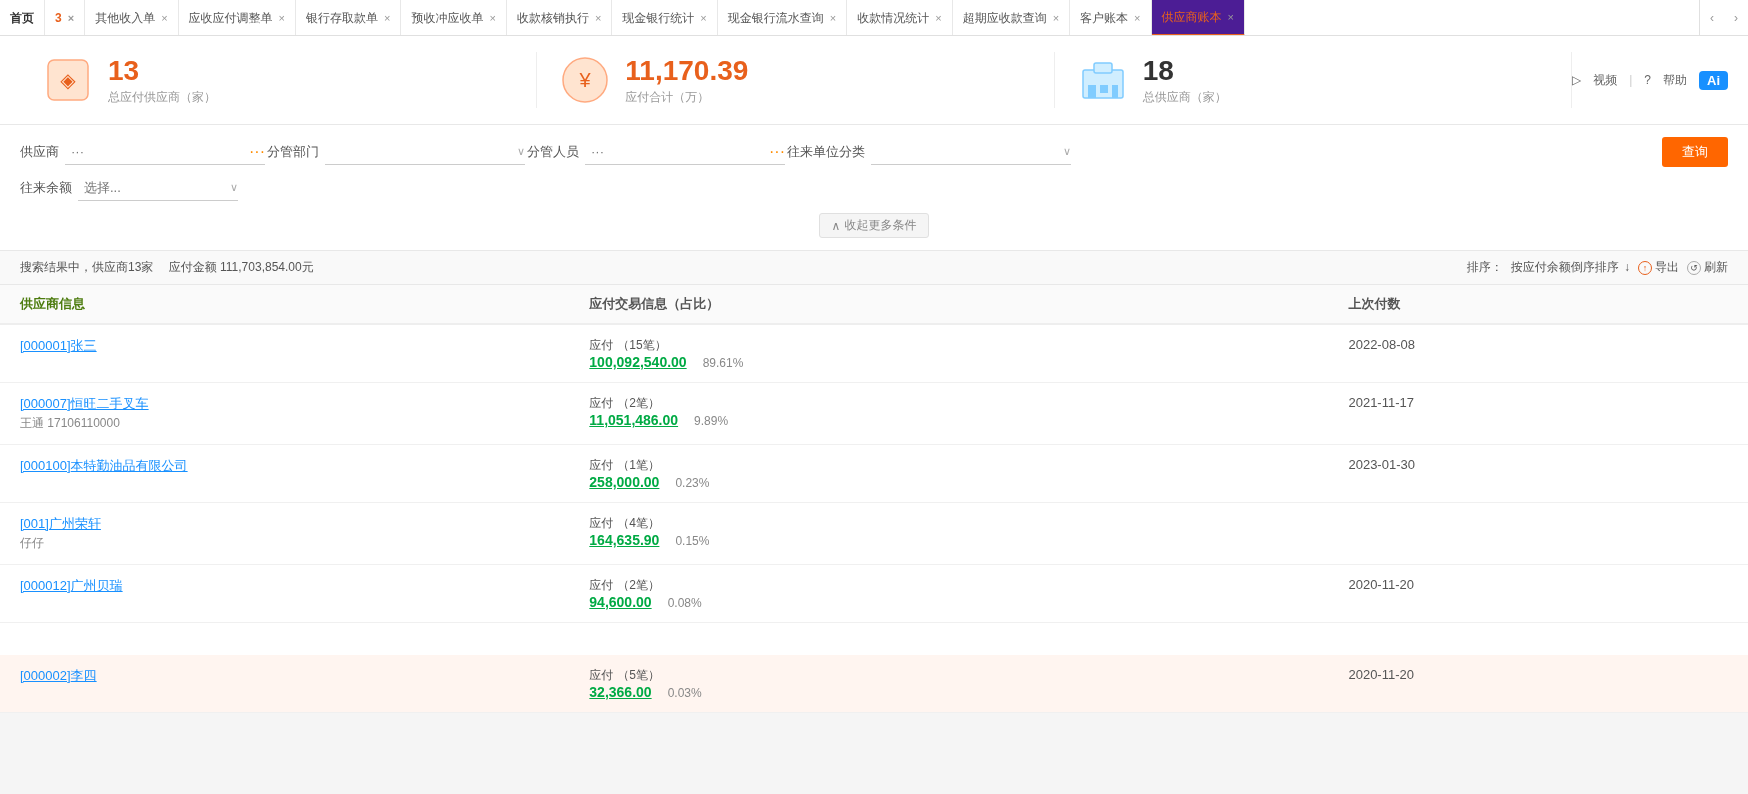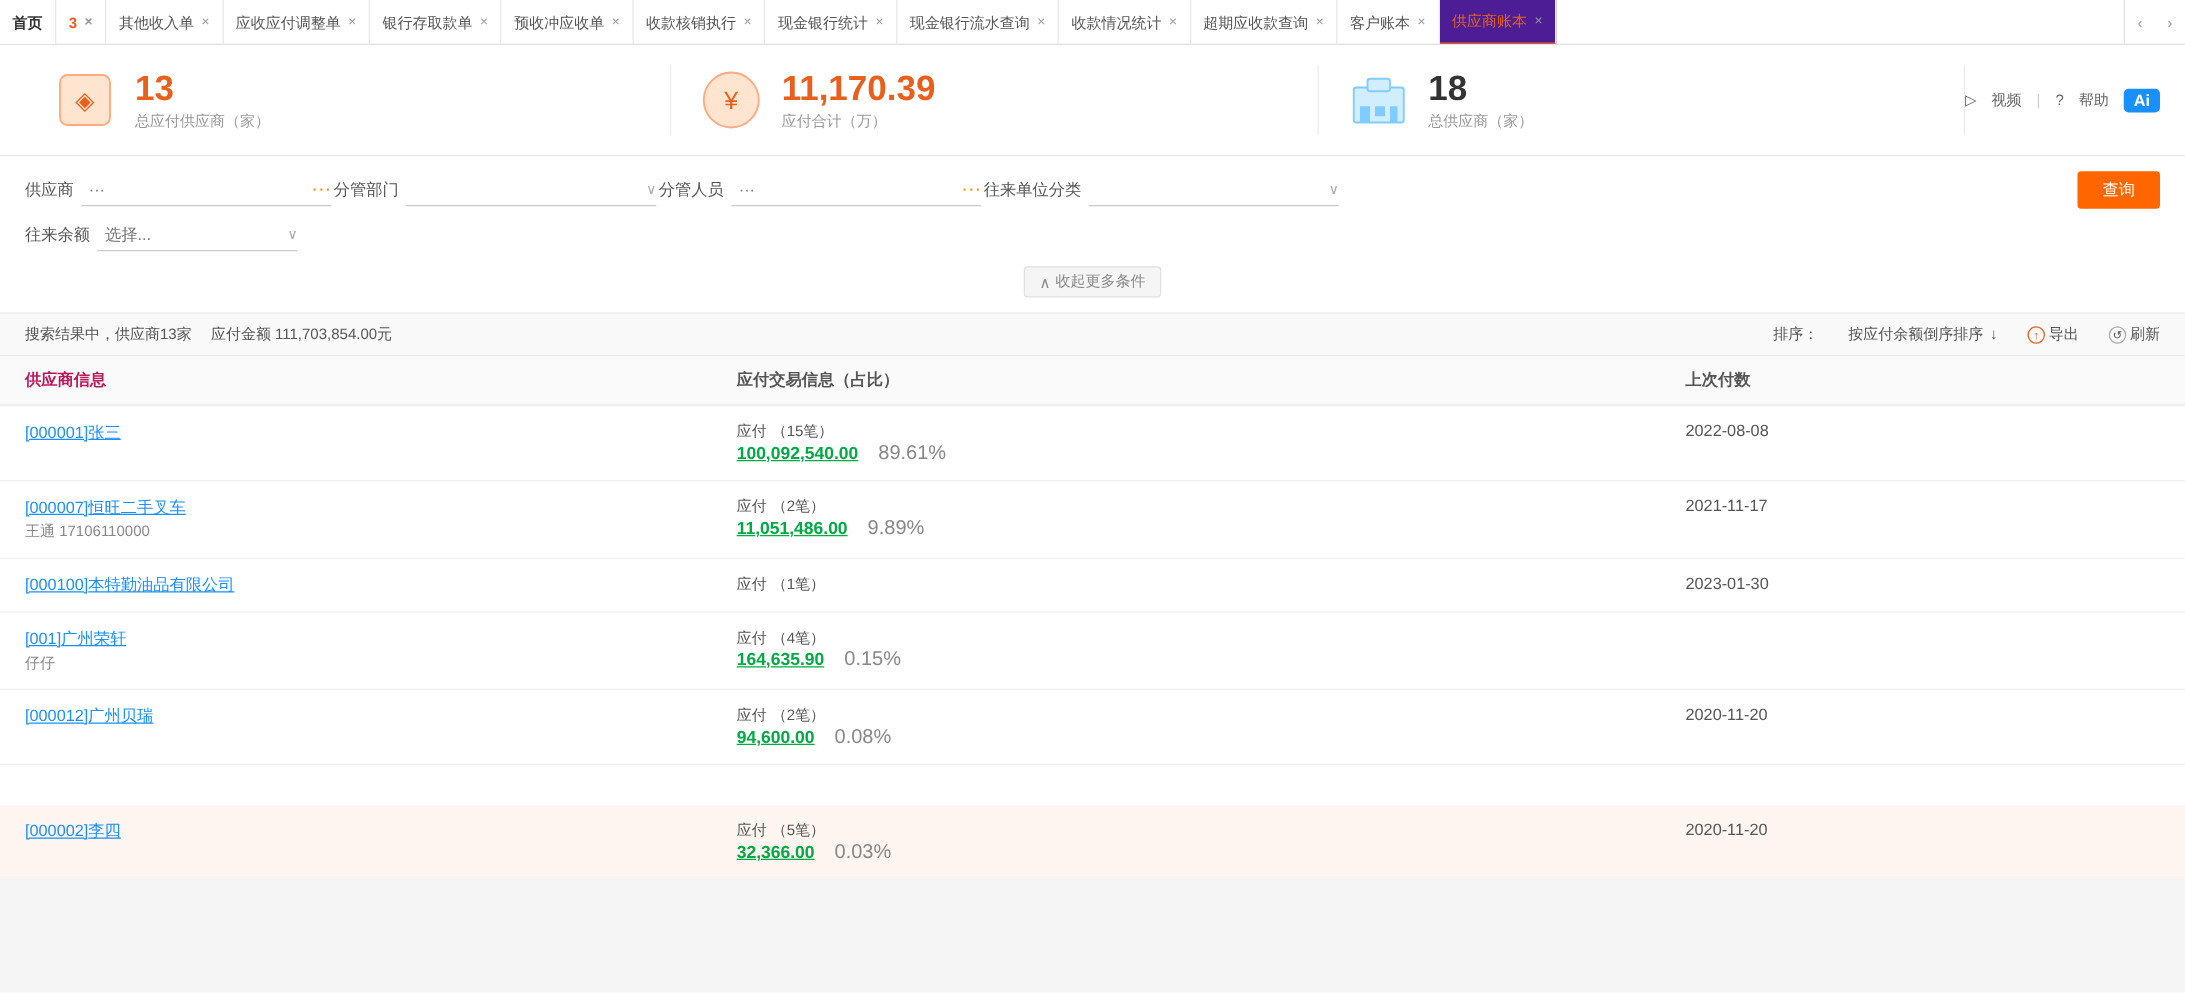--- a/index.html
+++ b/index.html
@@ -180,21 +180,21 @@
       justify-content: space-between;
       background: #f9f9f9;
       padding: 8px 20px;
       border-bottom: 1px solid #e8e8e8;
       font-size: 12px;
       color: #555;
     }
     .results-right {
       display: flex;
       align-items: flex-start;
-      gap: 24px;
+      gap: 8px;
       color: #555;
     }
     .sort-label { color: #555; font-size: 12px; }
     .sort-value {
       color: #555;
       font-size: 12px;
       cursor: pointer;
     }
     .export-btn, .refresh-btn {
       display: flex;
@@ -209,21 +209,21 @@
     .data-table {
       background: #fff;
       width: 100%;
     }
     .table-header {
       display: flex;
       padding: 10px 20px;
       border-bottom: 2px solid #eee;
       background: #fafafa;
     }
-    .col-supplier { flex: 3; font-weight: bold; font-size: 13px; color: #be185d; }
+    .col-supplier { flex: 3; font-weight: bold; font-size: 13px; color: #4d7c0f; }
     .col-transaction { flex: 4; font-weight: bold; font-size: 13px; color: #555; }
     .col-lastpay { flex: 2; font-weight: bold; font-size: 13px; color: #555; }
 
     .table-row {
       display: flex;
       padding: 12px 20px;
       border-bottom: 1px solid #f0f0f0;
       align-items: flex-start;
     }
     .table-row.highlighted { background: #fff5f0; margin-top: 32px; }
@@ -240,21 +240,21 @@
       margin-top: 2px;
     }
     .tx-label { font-size: 12px; color: #555; }
     .tx-amount {
       font-size: 14px;
       color: #00aa44;
       font-weight: bold;
       text-decoration: underline;
       cursor: pointer;
     }
-    .tx-percent { font-size: 16px; color: #888; margin-left: 12px; }
+    .tx-percent { font-size: 12px; color: #888; margin-left: 12px; }
     .tx-row { display: flex; align-items: baseline; gap: 4px; flex-wrap: wrap; }
     .last-pay { font-size: 13px; color: #555; }
 
     .col-supplier-data { flex: 3; }
     .col-transaction-data { flex: 4; }
     .col-lastpay-data { flex: 2; display: flex; align-items: center; }
   </style>
 </head>
 <body>
 
@@ -504,20 +504,24 @@
     <div class="col-supplier-data">
       <div>
         <span class="supplier-link">[000100]</span><span class="supplier-link">本特勤油品有限公司</span>
       </div>
     </div>
     <div class="col-transaction-data">
       <div class="tx-row">
         <span class="tx-label">应付</span>
         <span class="tx-label">（1笔）</span>
       </div>
+      <div class="tx-row">
+        <span class="tx-amount">258,000.00</span>
+        <span class="tx-percent">0.23%</span>
+      </div>
     </div>
     <div class="col-lastpay-data">
       <span class="last-pay">2023-01-30</span>
     </div>
   </div>
 
   <div class="table-row">
     <div class="col-supplier-data">
       <div>
         <span class="supplier-link">[001]</span><span class="supplier-link">广州荣轩</span>

